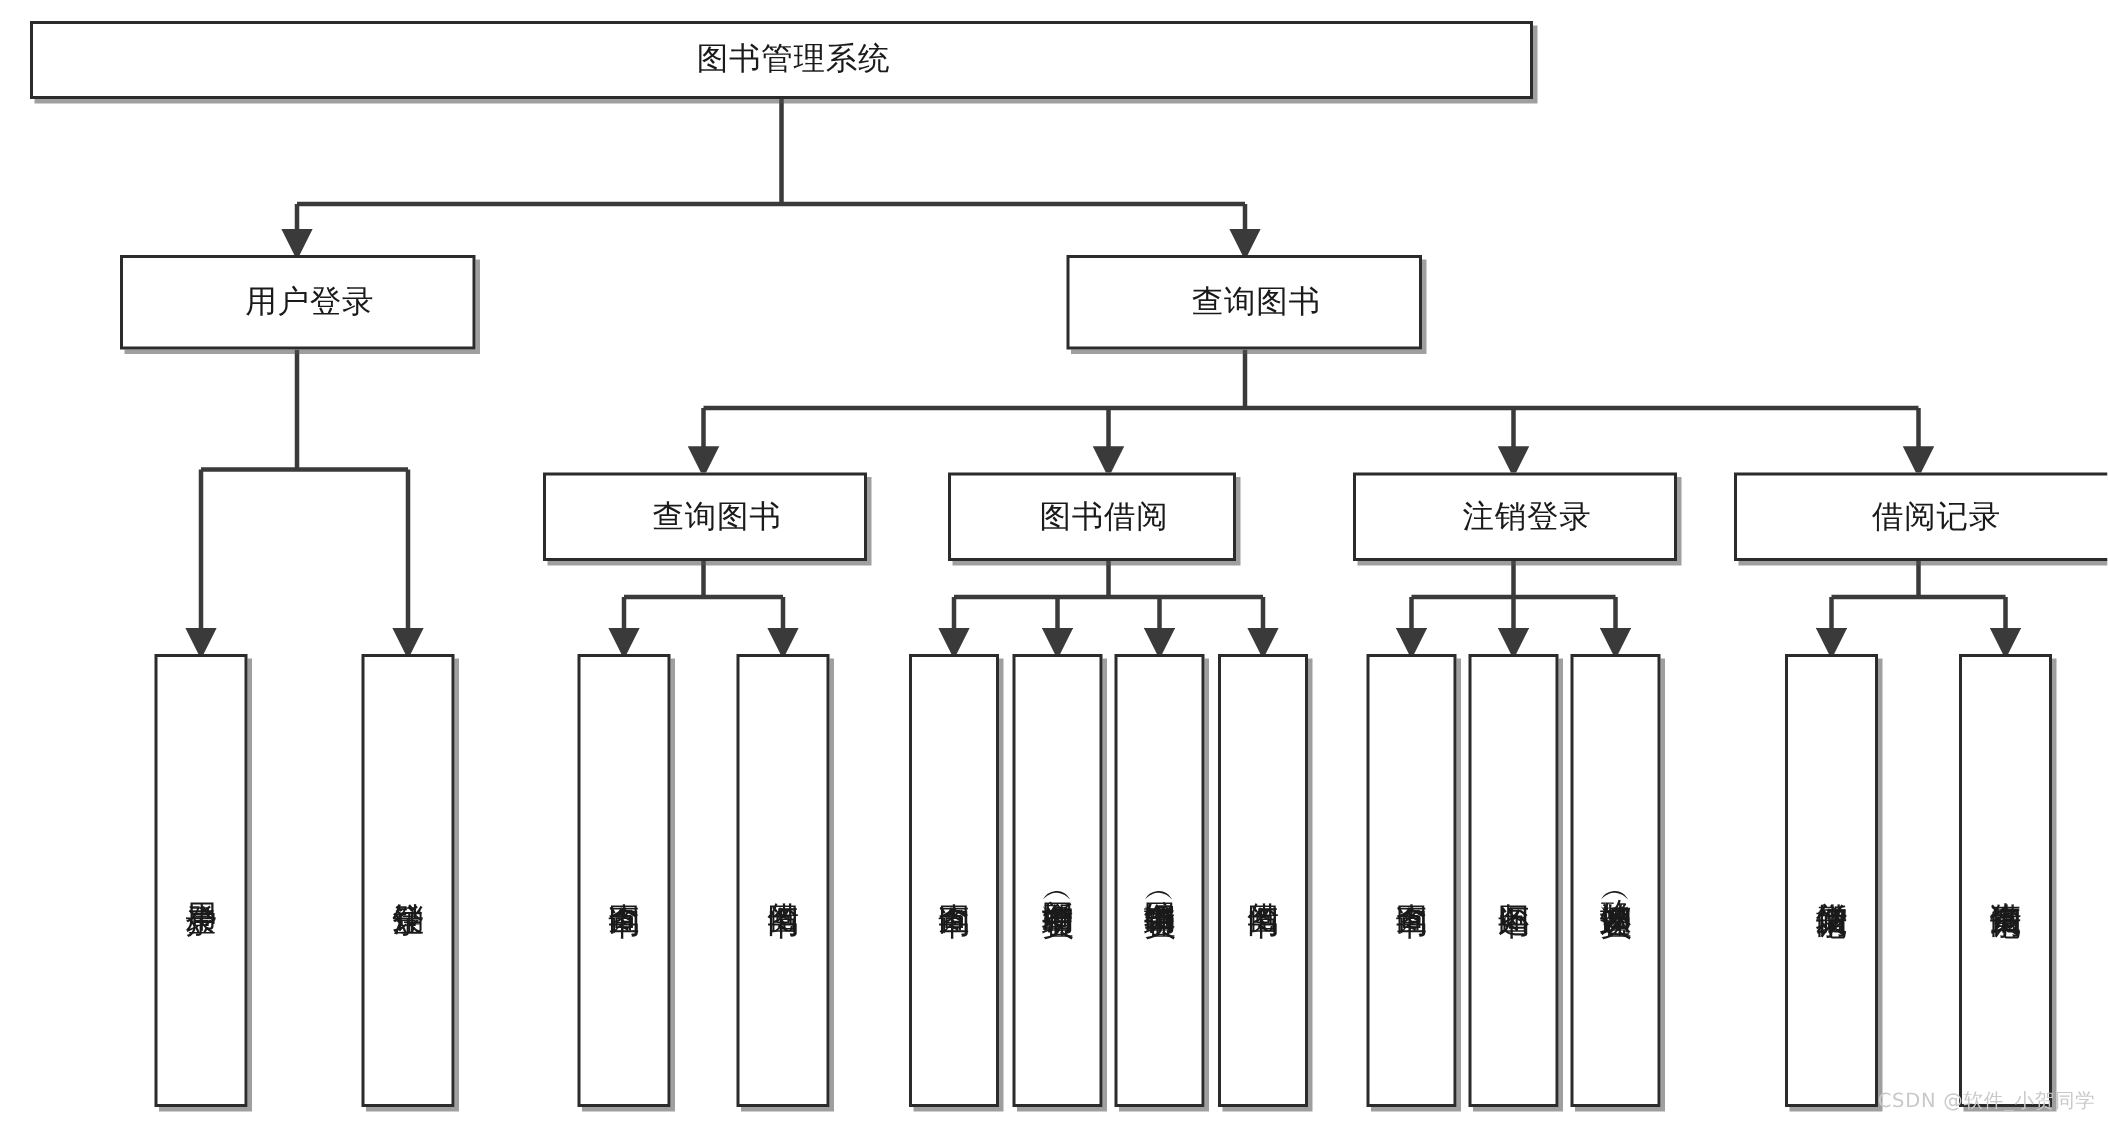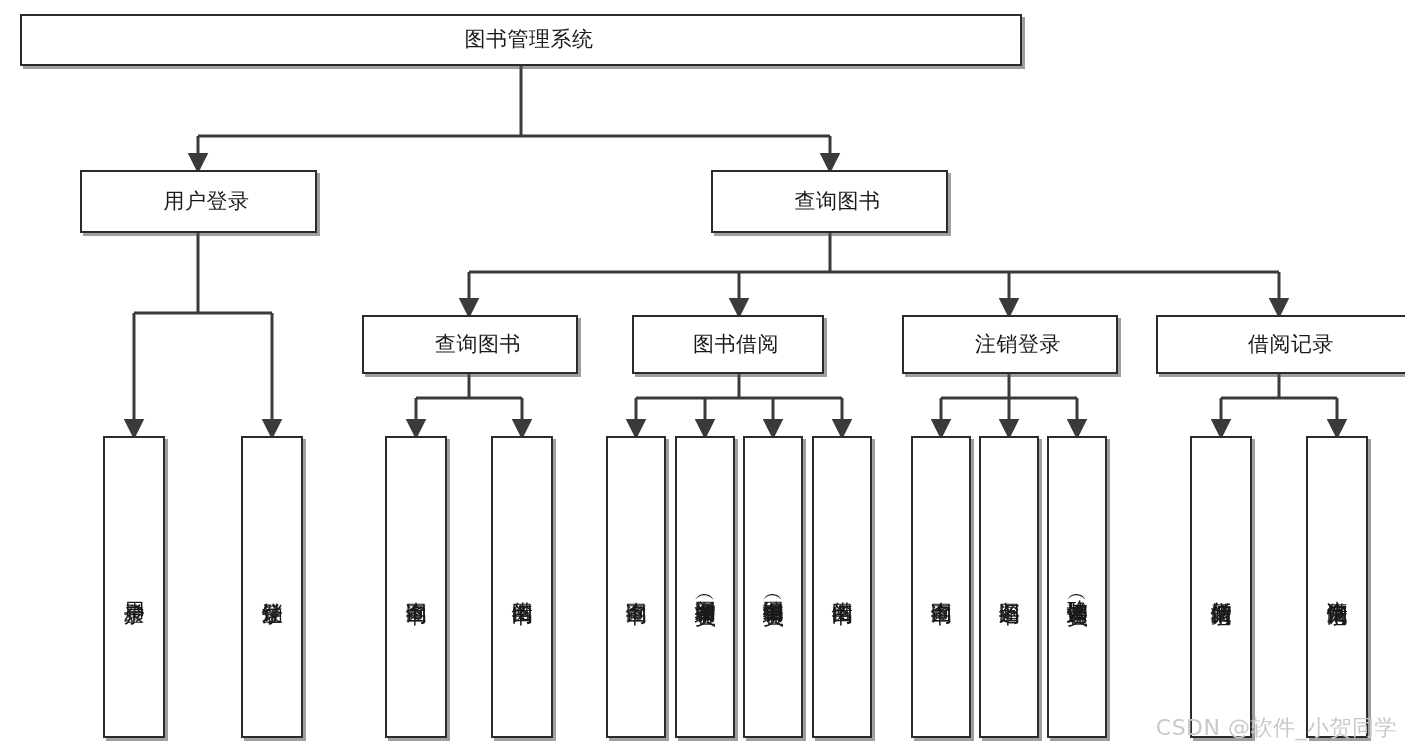--- a/index.html
+++ b/index.html
@@ -53,21 +53,21 @@
   }
   .node.vert .vtext {
     writing-mode: vertical-rl;
     text-orientation: upright;
     white-space: nowrap;
   }
   .watermark {
     position: absolute;
     right: 8px;
     bottom: 4px;
-    font-size: 22px;
+    font-size: 13px;
     color: #c9c9c9;
     letter-spacing: 0.5px;
     white-space: nowrap;
     pointer-events: none;
     text-align: center;
   }
 </style>
 </head>
 <body>
 

